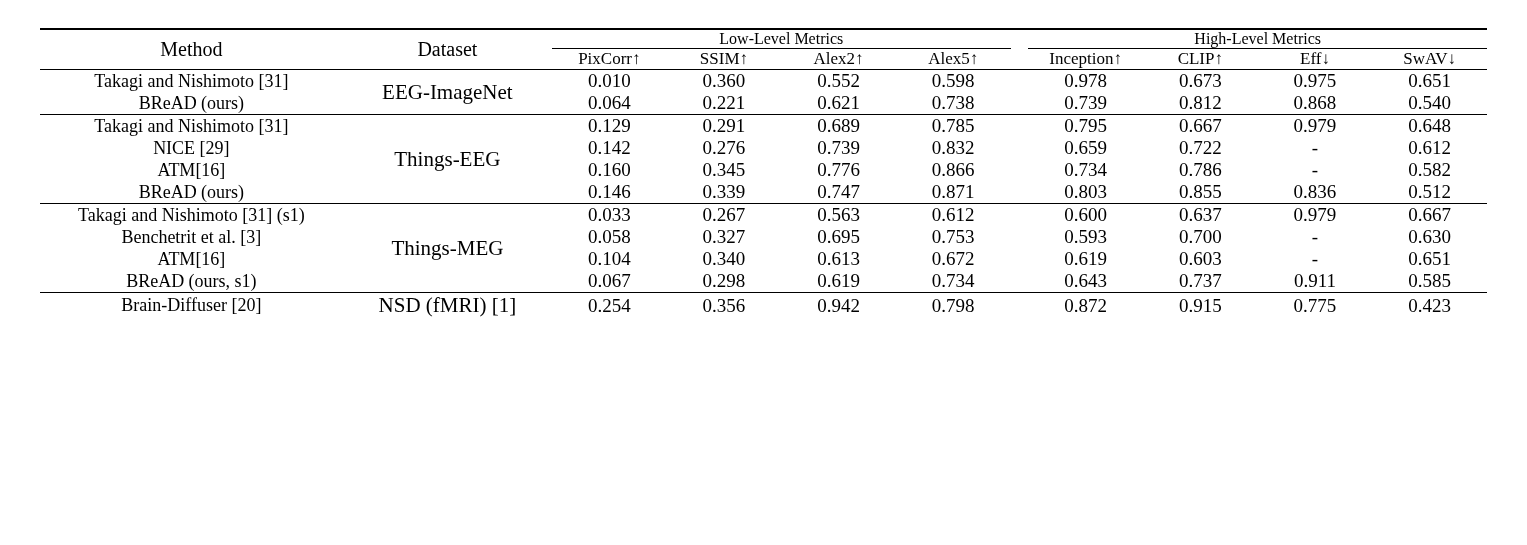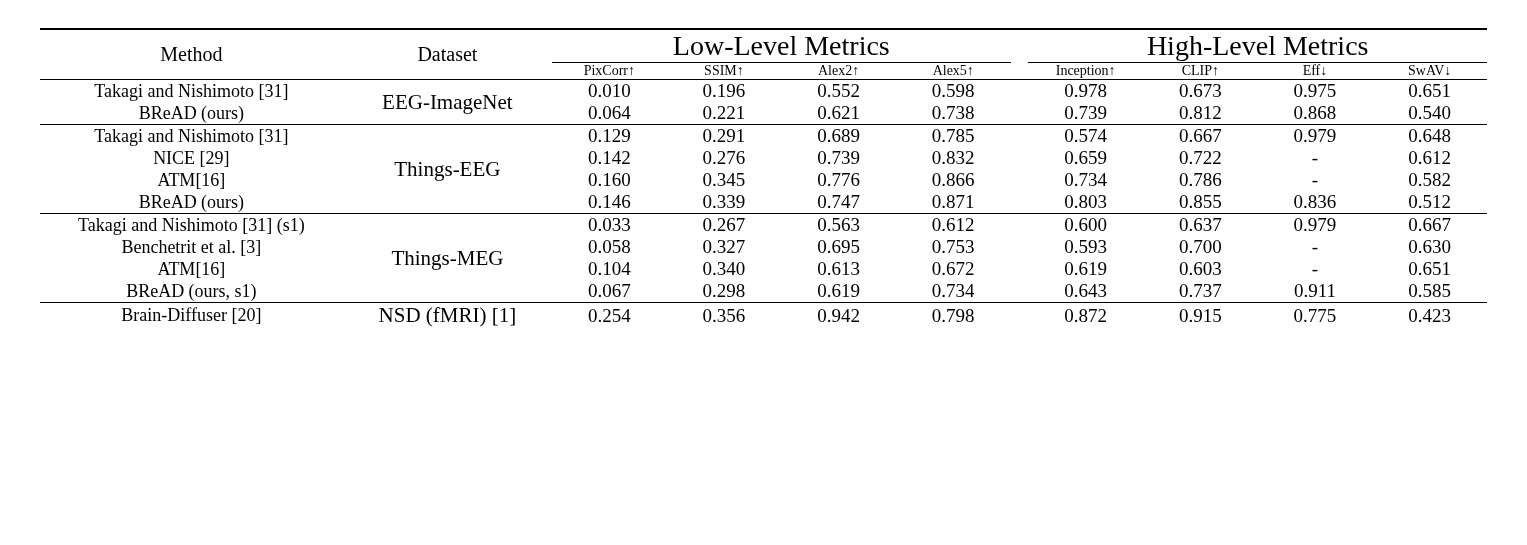--- a/index.html
+++ b/index.html
@@ -40,26 +40,26 @@
   }
   .group-rule {
     border-bottom: 1.0px solid #000;
   }
   
   .hdr-method, .hdr-dataset {
     font-size: 20px;
     padding: 10px 6px 10px 6px;
   }
   .hdr-group {
-    font-size: 28px;
+    font-size: 16px;
     padding: 9px 6px 5px 6px;
     margin-top: 37px;
   }
   .hdr-sub {
-    font-size: 14px;
+    font-size: 17px;
     padding: 7px 6px 10px 6px;
   }
   .spacer-col {
     width: 16px;
   }
   
   td.method {
     text-align: center;
     padding: 4.5px 14px 4.5px 14px;
     font-size: 18px;
@@ -118,21 +118,21 @@
         <td class="hdr-sub">CLIP↑</td>
         <td class="hdr-sub">Eff↓</td>
         <td class="hdr-sub">SwAV↓</td>
       </tr>
     </thead>
     <tbody id="table-body">
         <tr class="rule-mid pad-first">
           <td class="method">Takagi and Nishimoto [31]</td>
           <td class="dataset" rowspan="2">EEG-ImageNet</td>
           <td class="num">0.010</td>
-          <td class="num">0.196</td>
+          <td class="num">0.360</td>
           <td class="num">0.552</td>
           <td class="num">0.598</td>
           <td></td>
           <td class="num">0.978</td>
           <td class="num">0.673</td>
           <td class="num">0.975</td>
           <td class="num">0.651</td>
         </tr>
         <tr class="pad-last">
           <td class="method bold">BReAD (ours)</td>
@@ -147,21 +147,21 @@
           <td class="num bold">0.540</td>
         </tr>
         <tr class="rule-mid pad-first">
           <td class="method">Takagi and Nishimoto [31]</td>
           <td class="dataset" rowspan="4">Things-EEG</td>
           <td class="num">0.129</td>
           <td class="num">0.291</td>
           <td class="num">0.689</td>
           <td class="num">0.785</td>
           <td></td>
-          <td class="num">0.574</td>
+          <td class="num">0.795</td>
           <td class="num">0.667</td>
           <td class="num">0.979</td>
           <td class="num">0.648</td>
         </tr>
         <tr>
           <td class="method">NICE [29]</td>
           <td class="num">0.142</td>
           <td class="num">0.276</td>
           <td class="num">0.739</td>
           <td class="num">0.832</td>

